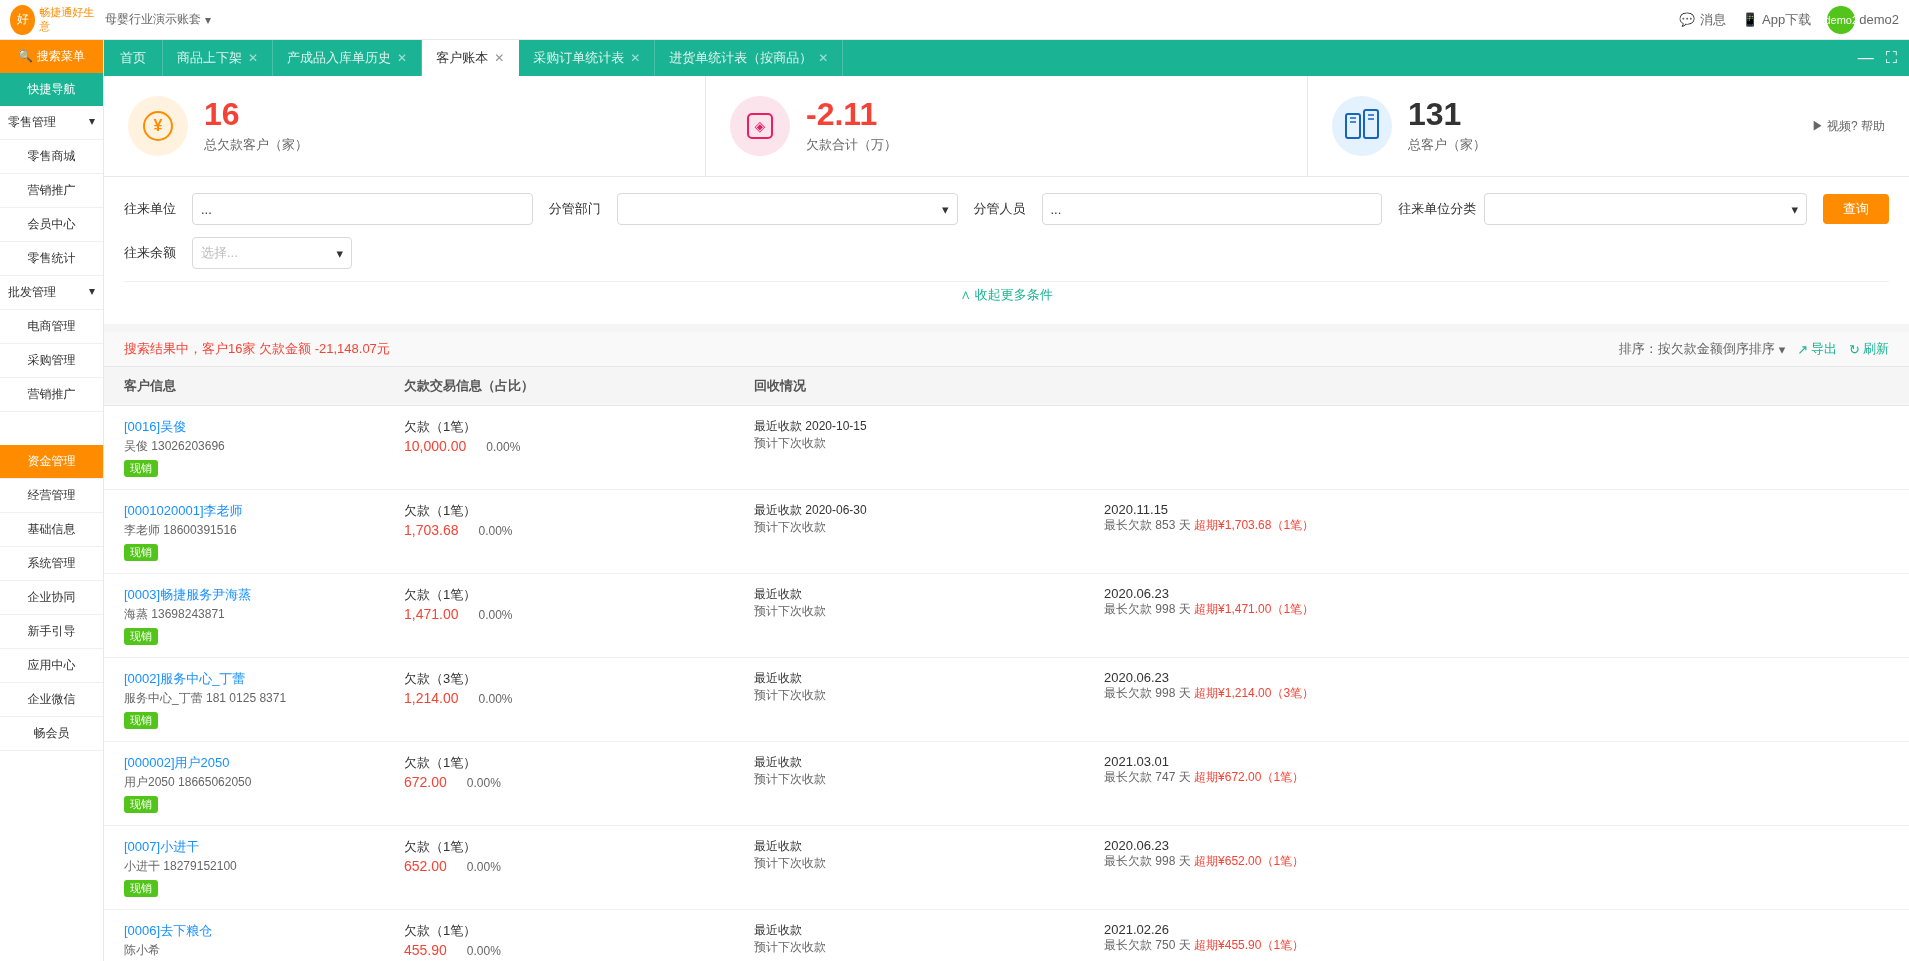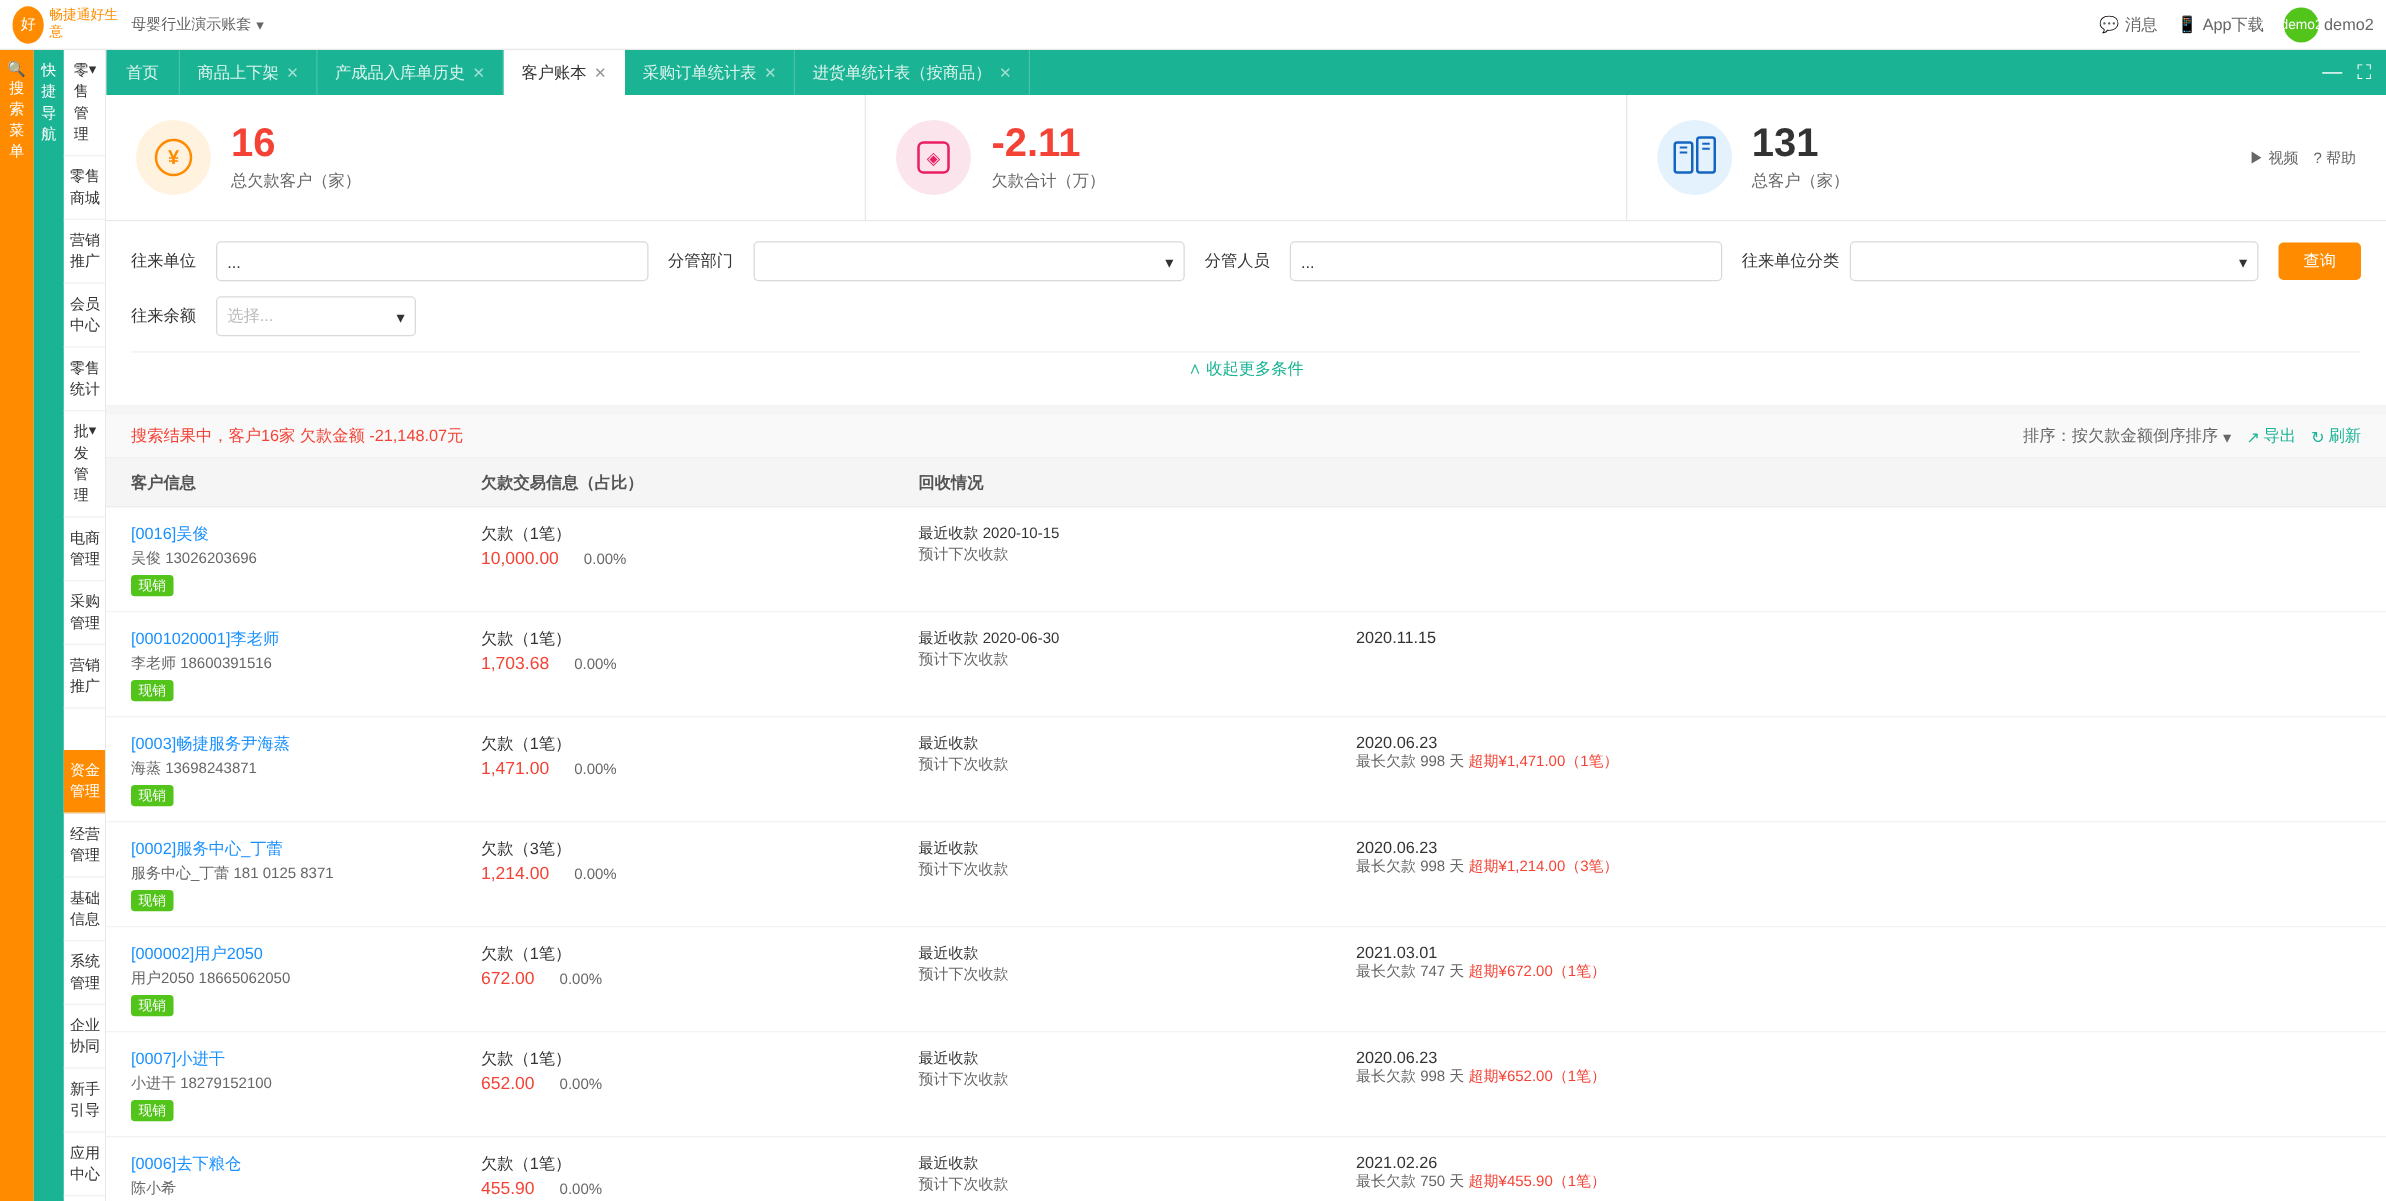--- a/index.html
+++ b/index.html
@@ -14,21 +14,21 @@
     .store-selector { display: flex; align-items: center; color: #666; font-size: 12px; margin-left: 10px; cursor: pointer; }
     .store-selector span { margin-right: 4px; }
     .top-right { margin-left: auto; display: flex; align-items: center; gap: 16px; }
     .top-btn { display: flex; align-items: center; gap: 4px; color: #666; font-size: 13px; cursor: pointer; }
     .avatar { width: 28px; height: 28px; border-radius: 50%; background: #52c41a; display: flex; align-items: center; justify-content: center; color: #fff; font-size: 11px; }
     
     
     .main-wrapper { display: flex; flex: 1; overflow: hidden; }
     
     
-    .sidebar { width: 85px; background: #fff; border-right: 1px solid #e8e8e8; display: flex; overflow-y: auto; }
+    .sidebar { width: 104px; background: #fff; border-right: 1px solid #e8e8e8; display: flex; flex-direction: column; overflow-y: auto; }
     .sidebar-search { padding: 8px 6px; background: #ff8c00; color: #fff; text-align: center; font-size: 12px; cursor: pointer; }
     .sidebar-nav { flex: 1; }
     
     
     .content-area { flex: 1; display: flex; flex-direction: column; overflow: hidden; }
     
     
     .tab-bar { display: flex; align-items: center; background: #1ab394; height: 36px; padding: 0; }
     .tab-item { display: flex; align-items: center; padding: 0 14px; height: 36px; font-size: 13px; cursor: pointer; color: rgba(255,255,255,0.85); border-right: 1px solid rgba(255,255,255,0.2); position: relative; white-space: nowrap; }
     .tab-item.active { background: #fff; color: #333; }
@@ -238,21 +238,21 @@
                   <line x1="8" y1="16" x2="14" y2="16" stroke="#1565c0" stroke-width="1.5"></line>
                   <line x1="26" y1="9" x2="32" y2="9" stroke="#1565c0" stroke-width="1.5"></line>
                   <line x1="26" y1="13" x2="32" y2="13" stroke="#1565c0" stroke-width="1.5"></line>
                 </svg>
             </div>
             <div class="stat-info">
               <div class="stat-number dark">131</div>
               <div class="stat-label">总客户（家）</div>
             </div>
             <div class="stat-actions">
-              <div style="display:flex;gap:12px;font-size:12px;color:#666;">
+              <div style="display:flex;font-size:12px;color:#666;">
                 <span style="cursor:pointer;">
                   <span>▶</span>
                   <span>视频</span>
                 </span>
                 <span style="cursor:pointer;">
                   <span>?</span>
                   <span>帮助</span>
                 </span>
               </div>
             </div>
@@ -359,20 +359,21 @@
                 <span class="debt-amount">1,703.68</span>
                 <span class="debt-percent">0.00%</span>
               </div>
             </div>
             <div class="col-recovery">
               <div class="recovery-date">最近收款    2020-06-30</div>
               <div class="recovery-next">预计下次收款</div>
             </div>
             <div class="col-overdue">
               <div class="overdue-date">2020.11.15</div>
+              <div class="overdue-days">最长欠款 853 天 <span class="overdue-amount">超期¥1,703.68（1笔）</span></div>
             </div>
           </div>
 
           <div class="table-row">
             <div class="col-customer">
               <div class="customer-name">[0003]畅捷服务尹海蒸</div>
               <div class="customer-phone">海蒸  13698243871</div>
               <span class="badge green">现销</span>
             </div>
             <div class="col-debt">

